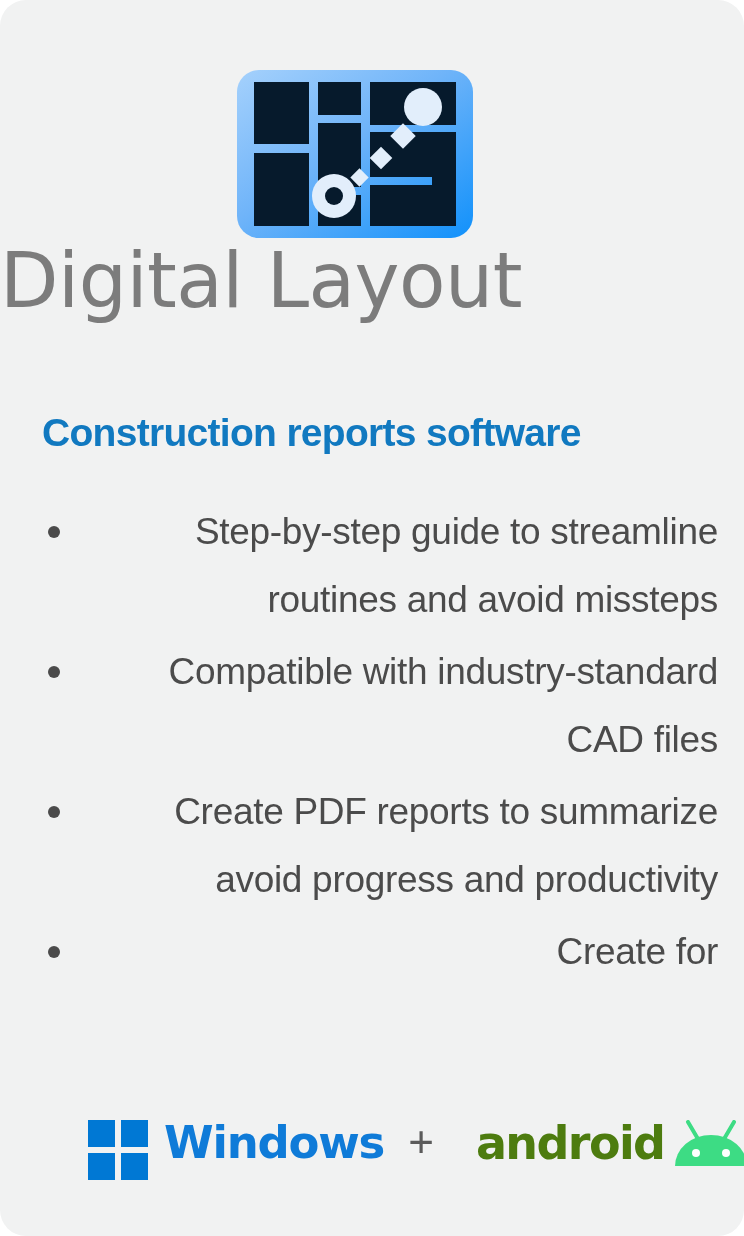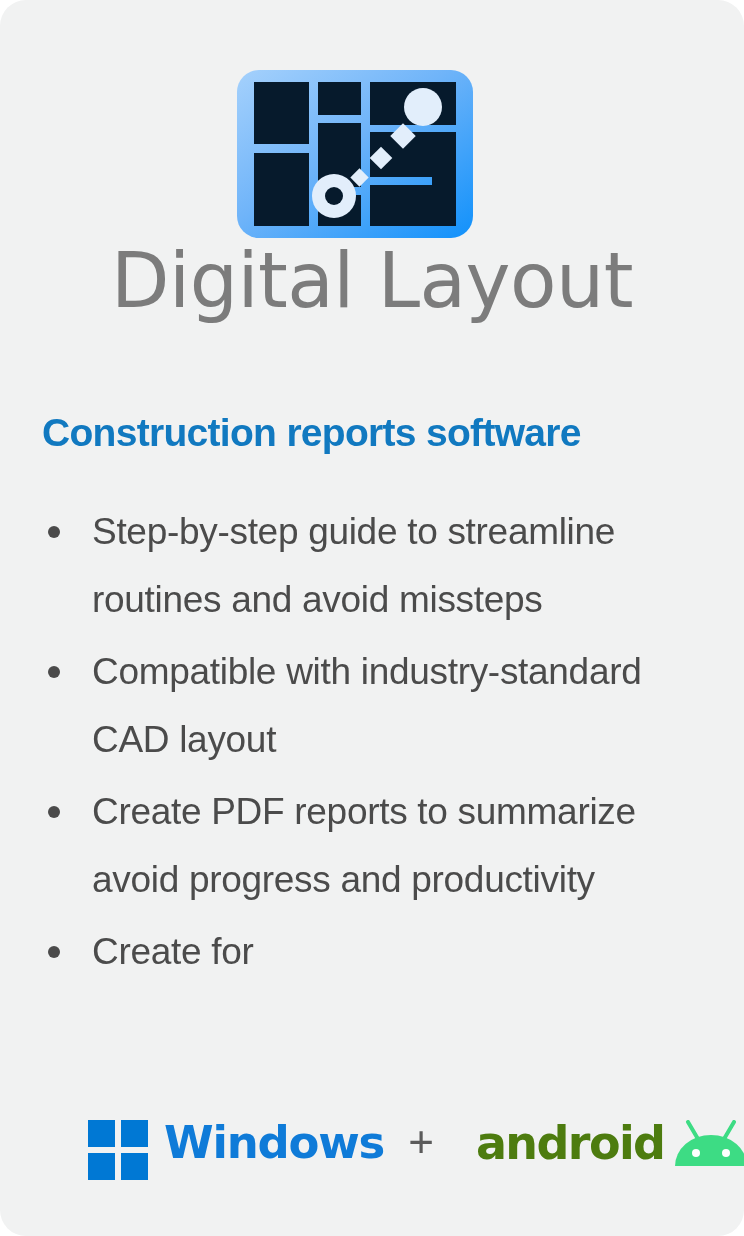--- a/index.html
+++ b/index.html
@@ -38,21 +38,21 @@
     width: 236px;
     height: 168px;
   }
 
   
   .product-title {
     position: absolute;
     left: 0;
     top: 243px;
     width: 744px;
-    text-align: center;
+    text-align: left;
     font-family: "DejaVu Sans", sans-serif;
     font-size: 76px;
     font-weight: 400;
     letter-spacing: -0.5px;
     color: #7c7c7c;
     line-height: 1.0;
     white-space: nowrap;
   }
 
   
@@ -95,20 +95,21 @@
     position: absolute;
     left: 6px;
     top: 28px;
     width: 12px;
     height: 12px;
     border-radius: 50%;
     background: #4b4b4b;
   }
   .feature-text {
     display: block;
+    text-align: right;
   }
 
   
   .platforms {
     position: absolute;
     left: 88px;
     top: 1120px;
     display: flex;
     align-items: flex-start;
     gap: 0;
@@ -204,21 +205,21 @@
 
   <div class="subtitle">Construction reports software</div>
 
   <ul class="features">
     <li class="feature-item">
       <span class="feature-bullet"></span>
       <span class="feature-text">Step-by-step guide to streamline routines and avoid missteps</span>
     </li>
     <li class="feature-item">
       <span class="feature-bullet"></span>
-      <span class="feature-text">Compatible with industry-standard CAD layout</span>
+      <span class="feature-text">Compatible with industry-standard CAD files</span>
     </li>
     <li class="feature-item">
       <span class="feature-bullet"></span>
       <span class="feature-text">Create PDF reports to summarize avoid progress and productivity</span>
     </li>
     <li class="feature-item">
       <span class="feature-bullet"></span>
       <span class="feature-text">Create for</span>
     </li>
   </ul>

